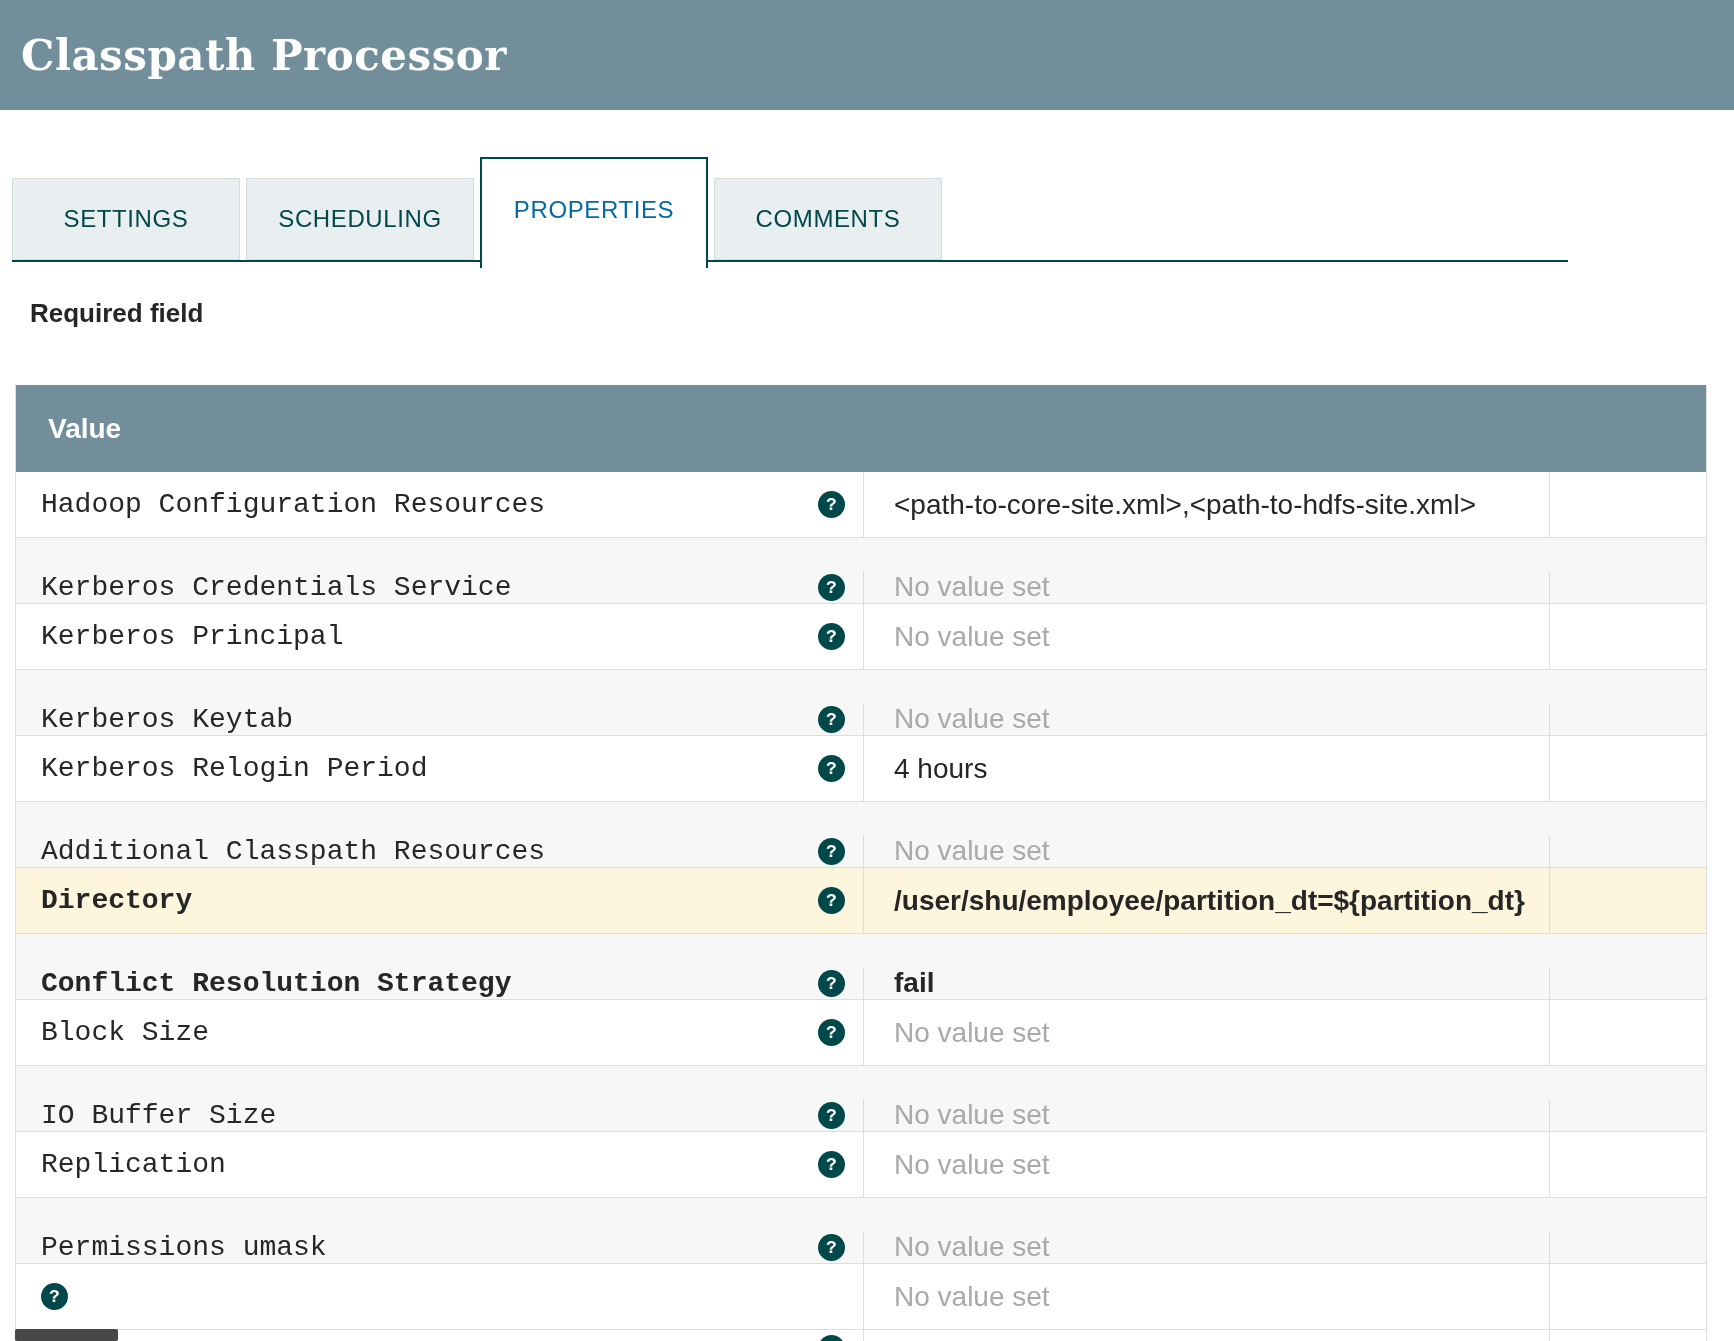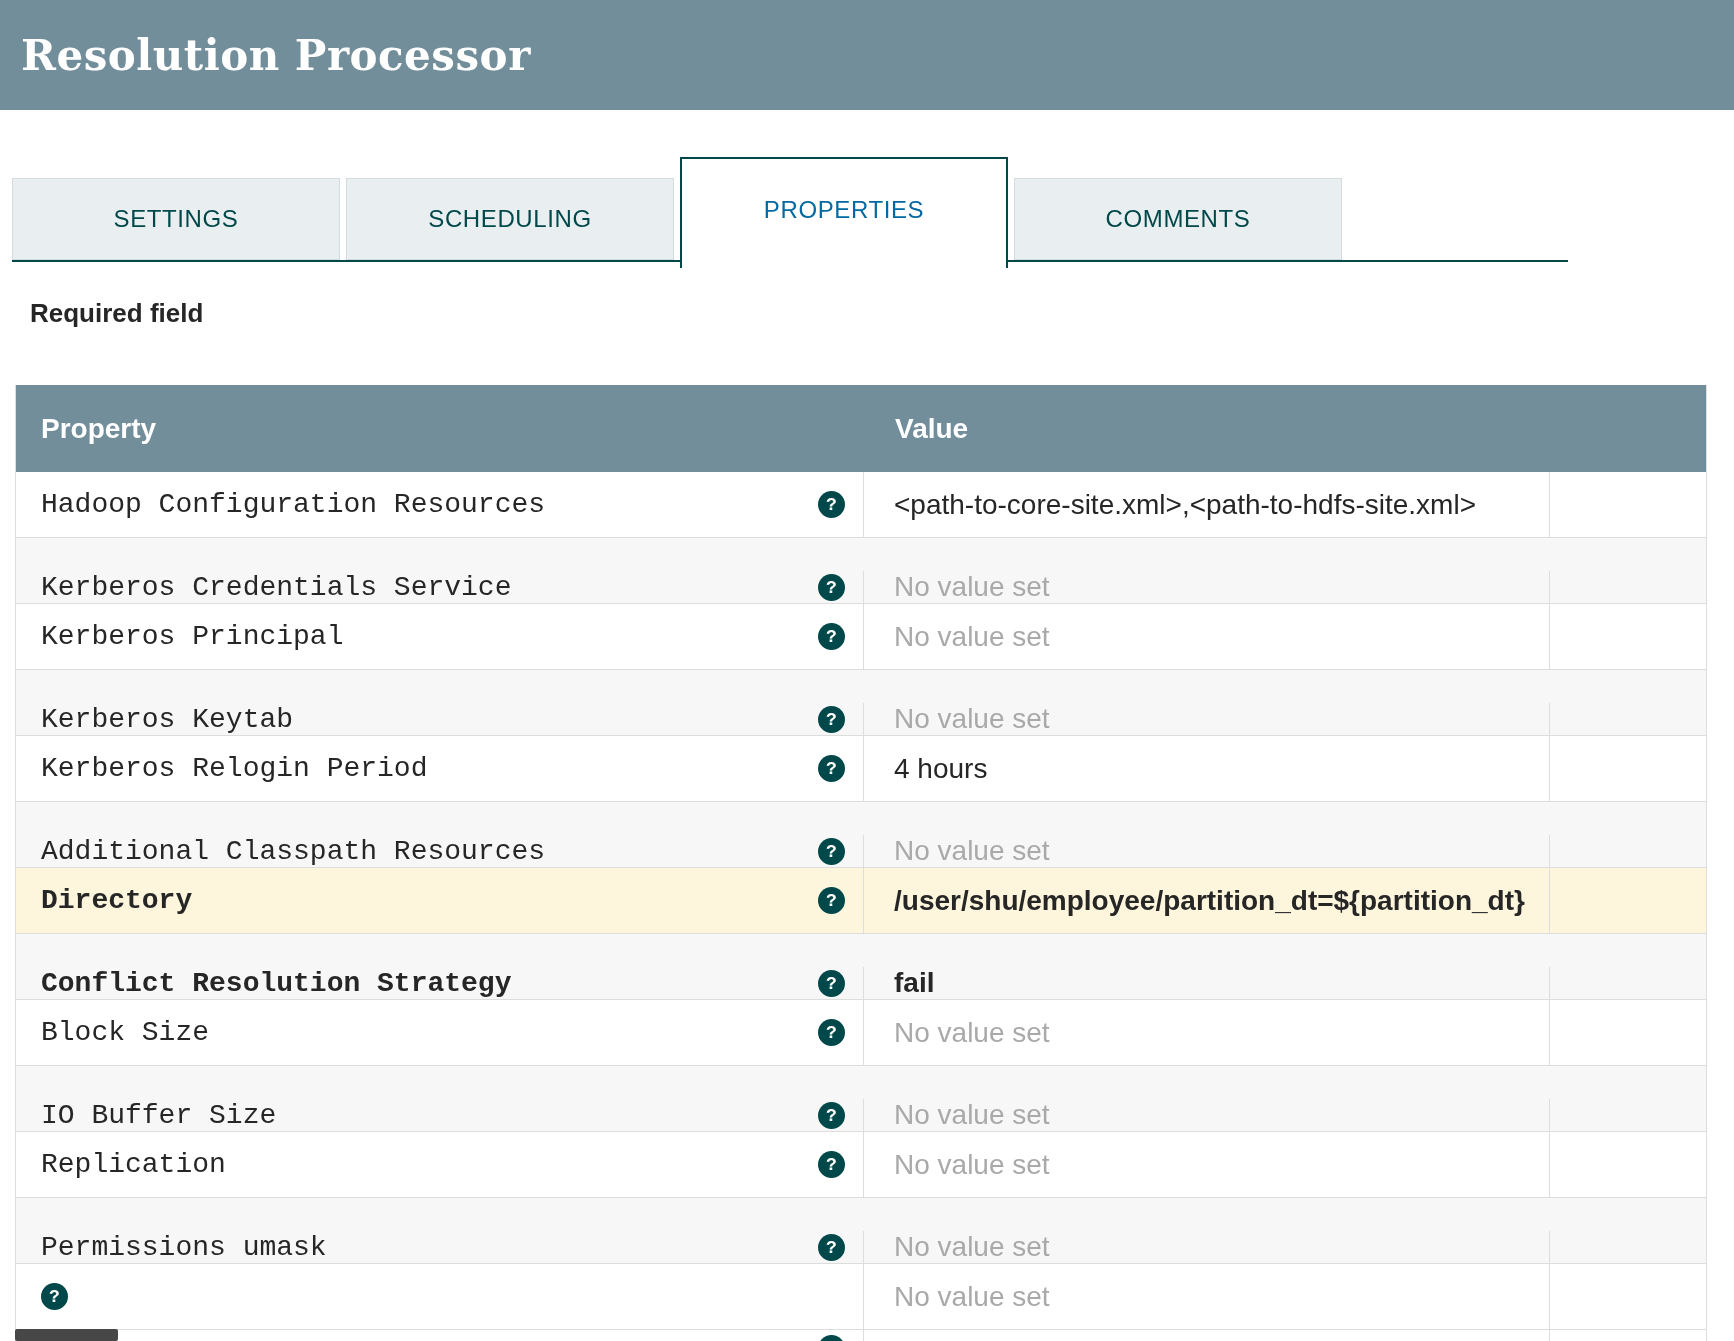--- a/index.html
+++ b/index.html
@@ -30,21 +30,21 @@
 
   
   .tabbar {
     margin: 47px 0 0 12px;
     width: 1556px;
     display: flex;
     align-items: flex-end;
     border-bottom: 2px solid #004849;
   }
   .tab {
-    width: 328px;
+    width: 228px;
     height: 82px;
     margin-right: 6px;
     background: #e9eef0;
     border: 1px solid #d3dbde;
     display: flex;
     align-items: center;
     justify-content: center;
     font-size: 24px;
     letter-spacing: 0.6px;
     color: #004849;
@@ -153,35 +153,34 @@
     height: 12px;
     background: #474747;
     border-radius: 2px;
     cursor: pointer;
   }
 </style>
 </head>
 <body>
 
 <div class="dialog-header">
-  <div class="dialog-title">Resolution Processor</div>
+  <div class="dialog-title">Classpath Processor</div>
 </div>
 
 <div class="tabbar">
   <div class="tab">SETTINGS</div>
   <div class="tab">SCHEDULING</div>
   <div class="tab active">PROPERTIES</div>
   <div class="tab">COMMENTS</div>
 </div>
 
 <div class="required-label">Required field</div>
 
 <div class="ptable">
   <div class="thead">
-    <div class="th-property">Property</div>
     <div class="th-value">Value</div>
   </div>
   <div>
       <div class="row">
     <div class="cell-property">
       <span class="prop-label">Hadoop Configuration Resources</span>
       <span class="help-icon">?</span>
     </div>
     <div class="cell-value">
       <span class="value-text">&lt;path-to-core-site.xml&gt;,&lt;path-to-hdfs-site.xml&gt;</span>

